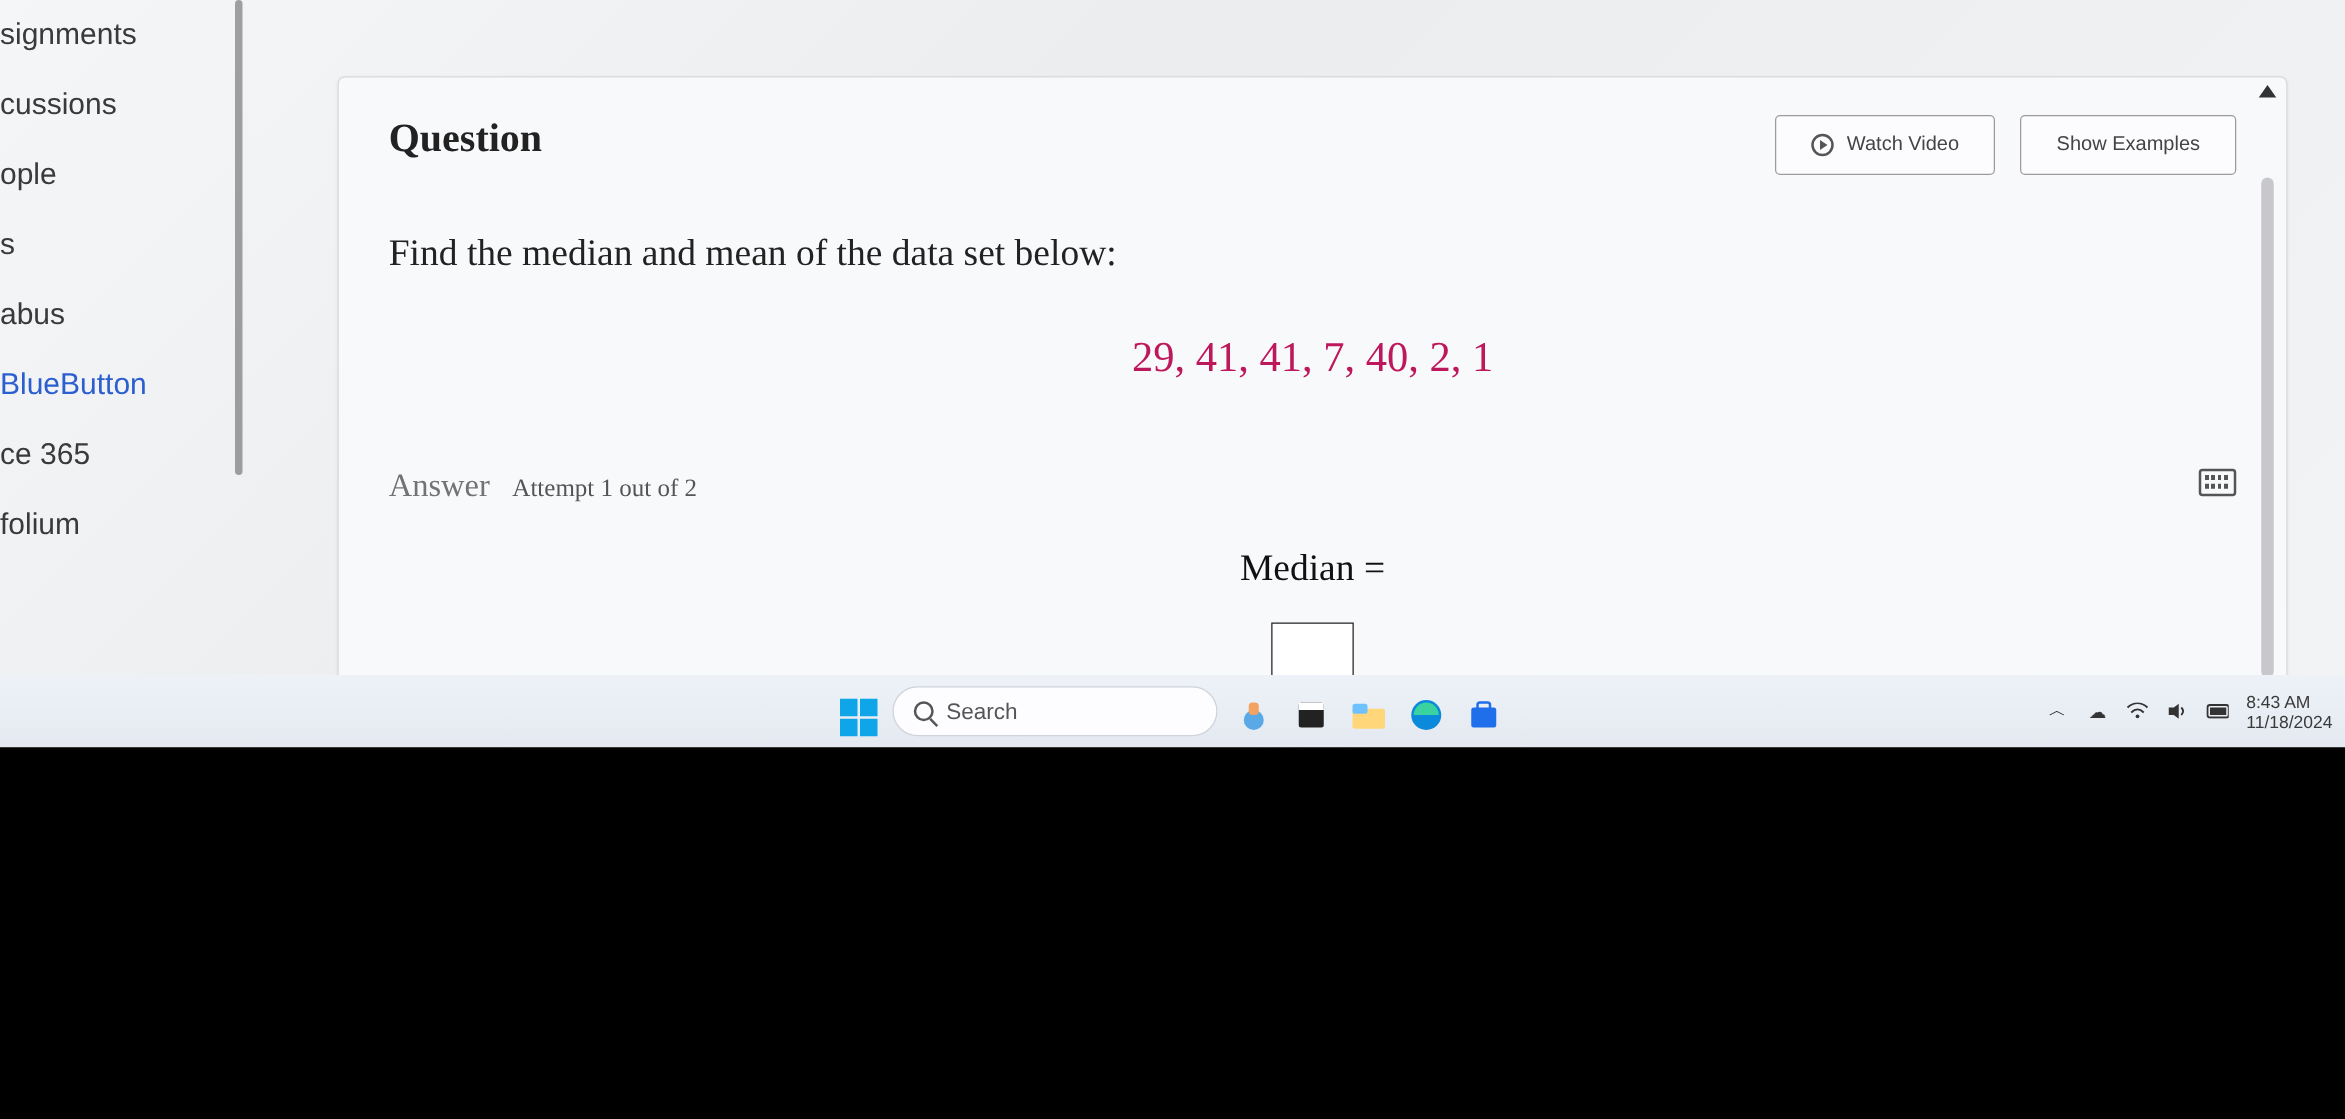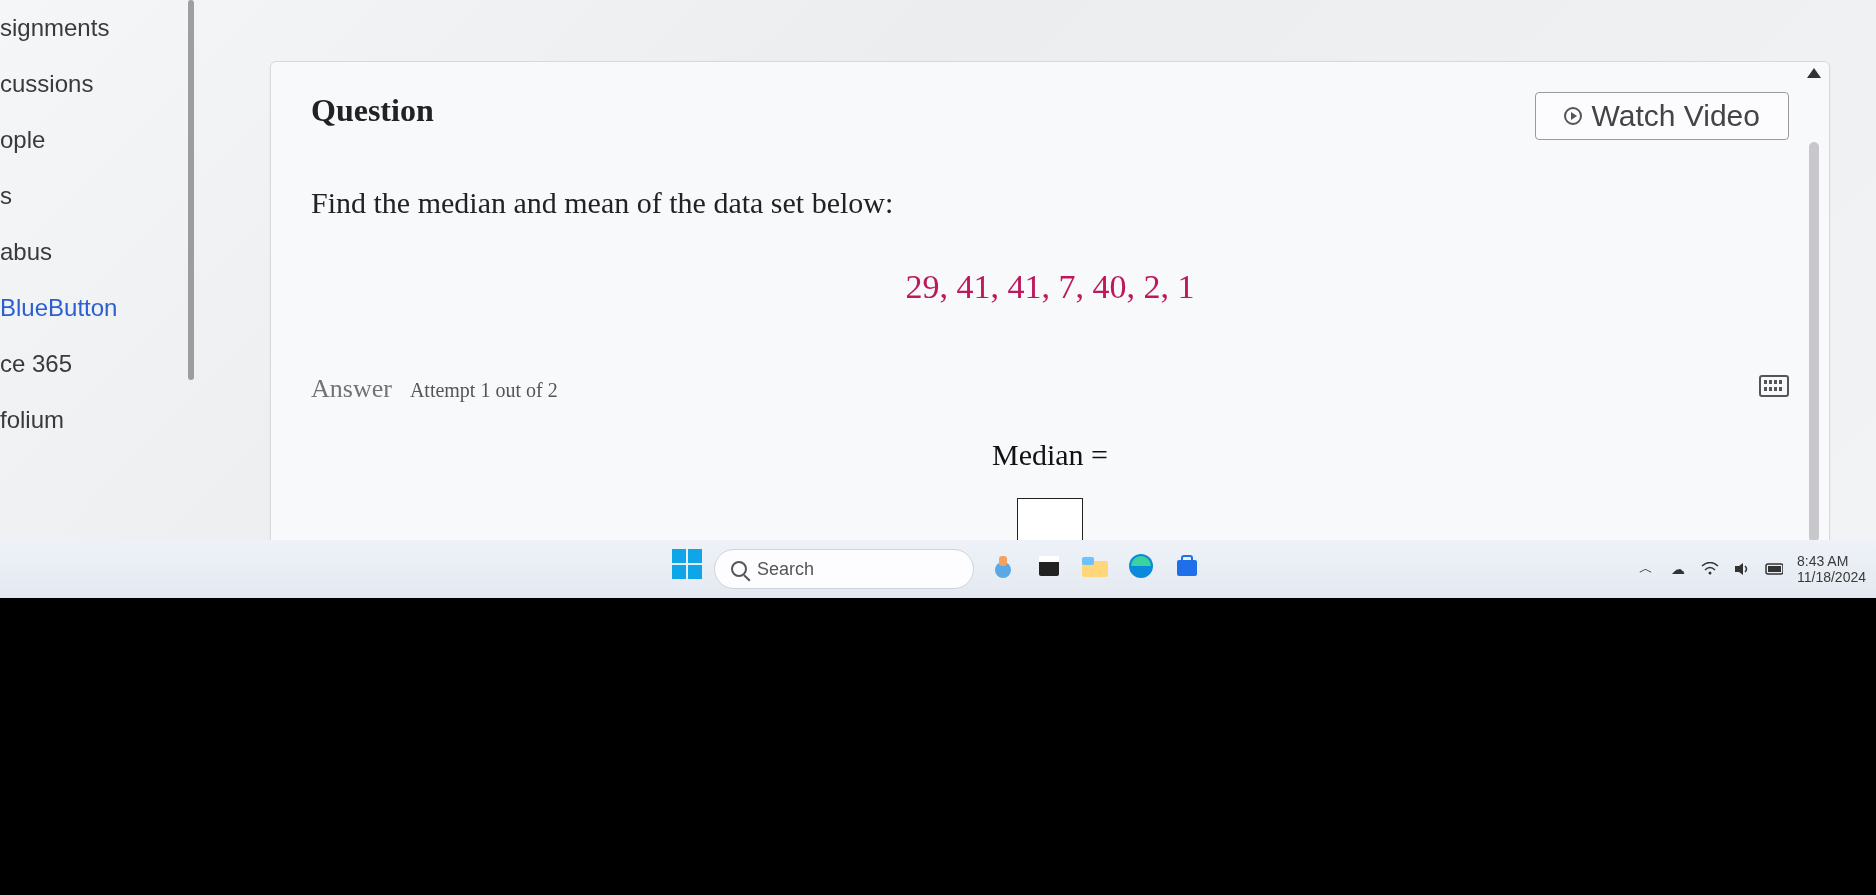--- a/index.html
+++ b/index.html
@@ -8,38 +8,38 @@
   .app { position:absolute; left:0; top:0; width:1876px; height:540px; background:linear-gradient(135deg,#f5f6f8 0%,#ecedef 40%,#f2f3f5 100%); }
   .sidebar { position:absolute; left:0; top:0; width:200px; height:540px; padding-top:0; }
   .sidebar .item { font-size:24px; color:#3a3a3a; padding:14px 0 14px 0; text-align:left; display:flex; align-items:center; cursor:pointer; }
   .sidebar .item .lbl { flex:1; }
   .badge { width:24px; height:24px; border-radius:50%; background:#6b1b1b; color:#fff; font-size:14px; display:flex; align-items:center; justify-content:center; margin-left:auto; margin-right:10px; }
   .scroll-track { position:absolute; left:188px; top:0; width:6px; height:380px; background:rgba(0,0,0,0.35); border-radius:3px; }
   .content { position:absolute; left:270px; top:25px; width:1560px; height:500px; background:#f8f9fb; border:1px solid #d9d9dc; border-radius:6px; box-shadow:0 1px 3px rgba(0,0,0,0.05); padding:30px 40px 20px 40px;margin-top:36px; }
   .q-header { display:flex; align-items:flex-start; }
   .q-title { font-family:Georgia, "Times New Roman", serif; font-size:32px; font-weight:700; color:#222; }
   .q-actions { margin-left:auto; display:flex; gap:20px; }
-  .btn { border:1px solid #9b9b9b; background:#fcfcfe; border-radius:4px; height:48px; display:flex; align-items:center; justify-content:center; gap:10px; font-size:30px; color:#444; cursor:pointer; padding:0 28px; }
+  .btn { border:1px solid #9b9b9b; background:#fcfcfe; border-radius:4px; height:48px; display:flex; align-items:center; justify-content:center; gap:10px; font-size:16px; color:#444; cursor:pointer; padding:0 28px; }
   .play-icon { width:18px; height:18px; border:2px solid #555; border-radius:50%; display:flex; align-items:center; justify-content:center; }
   .play-icon:after { content:""; width:0; height:0; border-left:6px solid #555; border-top:4px solid transparent; border-bottom:4px solid transparent; margin-left:2px; }
   .prompt { font-family:Georgia, "Times New Roman", serif; font-size:30px; color:#222; margin-top:46px; }
   .dataset { font-family:"Times New Roman", Georgia, serif; font-size:34px; color:#be185d; text-align:center; margin-top:48px; }
   .answer-row { display:flex; align-items:baseline; gap:18px; margin-top:68px; }
   .answer-label { font-family:Georgia, serif; font-size:26px; font-weight:400; color:#737373; }
   .attempt { font-family:Georgia, serif; font-size:20px; color:#555; }
   .kbd-icon { margin-left:auto; width:30px; height:22px; border:2px solid #555; border-radius:3px; position:relative; cursor:pointer; }
   .kbd-icon:before { content:""; position:absolute; left:3px; top:3px; width:20px; height:4px; background:repeating-linear-gradient(90deg,#555 0 3px,transparent 3px 5px); }
   .kbd-icon:after { content:""; position:absolute; left:3px; top:10px; width:20px; height:4px; background:repeating-linear-gradient(90deg,#555 0 3px,transparent 3px 5px); }
   .inputs-row { display:flex; align-items:center; gap:26px; margin-top:34px; font-family:"Times New Roman", Georgia, serif; font-size:30px; color:#111;flex-direction:column; }
   .ans-box { width:66px; height:54px; border:1.5px solid #222; background:#fff; }
   .content-scroll { position:absolute; right:10px; top:80px; width:10px; height:400px; background:#c8c8cc; border-radius:5px; }
   .up-caret { position:absolute; right:8px; top:6px; width:0;height:0;border-left:7px solid transparent;border-right:7px solid transparent;border-bottom:10px solid #333; cursor:pointer; }
 
   .taskbar { position:absolute; left:0; top:540px; width:1876px; height:58px; background:linear-gradient(180deg,#eef2f8 0%, #e4e9f1 100%); display:flex; align-items:center; }
-  .taskbar .center { position:absolute; left:50%; transform:translateX(-50%); display:flex; align-items:flex-start; gap:12px; }
+  .taskbar .center { position:absolute; left:50%; transform:translateX(-50%); display:flex; align-items:flex-end; gap:12px; }
   .win-logo { width:30px; height:30px; display:grid; grid-template-columns:1fr 1fr; grid-template-rows:1fr 1fr; gap:2px; cursor:pointer; }
   .win-logo span:nth-child(1){background:#0ea5e9;} .win-logo span:nth-child(2){background:#0ea5e9;}
   .win-logo span:nth-child(3){background:#0ea5e9;} .win-logo span:nth-child(4){background:#0ea5e9;}
   .search-box { width:260px; height:40px; background:#fdfdff; border:1px solid #cfd3da; border-radius:20px; display:flex; align-items:center; padding:0 16px; gap:10px; color:#555; font-size:18px; cursor:text; }
   .search-box .mag { width:16px;height:16px;border:2px solid #555;border-radius:50%;position:relative; }
   .search-box .mag:after{content:"";position:absolute;width:8px;height:2px;background:#555;bottom:-4px;right:-6px;transform:rotate(45deg);}
   .task-icon { width:34px; height:34px; border-radius:6px; display:flex; align-items:center; justify-content:center; cursor:pointer; }
   .tray { position:absolute; right:10px; display:flex; align-items:center; gap:14px; color:#3a3a3a; font-size:14px; }
   .tray .clock { line-height:16px; }
   .tray-ico { width:18px; height:18px; display:flex; align-items:center; justify-content:center; cursor:pointer; color:#333; }
@@ -83,20 +83,23 @@
     <div class="content">
       <div class="up-caret"></div>
       <div class="content-scroll"></div>
 
       <div class="q-header">
         <div class="q-title">Question</div>
         <div class="q-actions">
           <div class="btn">
             <span class="play-icon"></span>
             <span>Watch Video</span>
+          </div>
+          <div class="btn">
+            <span>Show Examples</span>
           </div>
         </div>
       </div>
 
       <div class="prompt">Find the median and mean of the data set below:</div>
       <div class="dataset">29, 41, 41, 7, 40, 2, 1</div>
 
       <div class="answer-row">
         <span class="answer-label">Answer</span>
         <span class="attempt">Attempt 1 out of 2</span>

